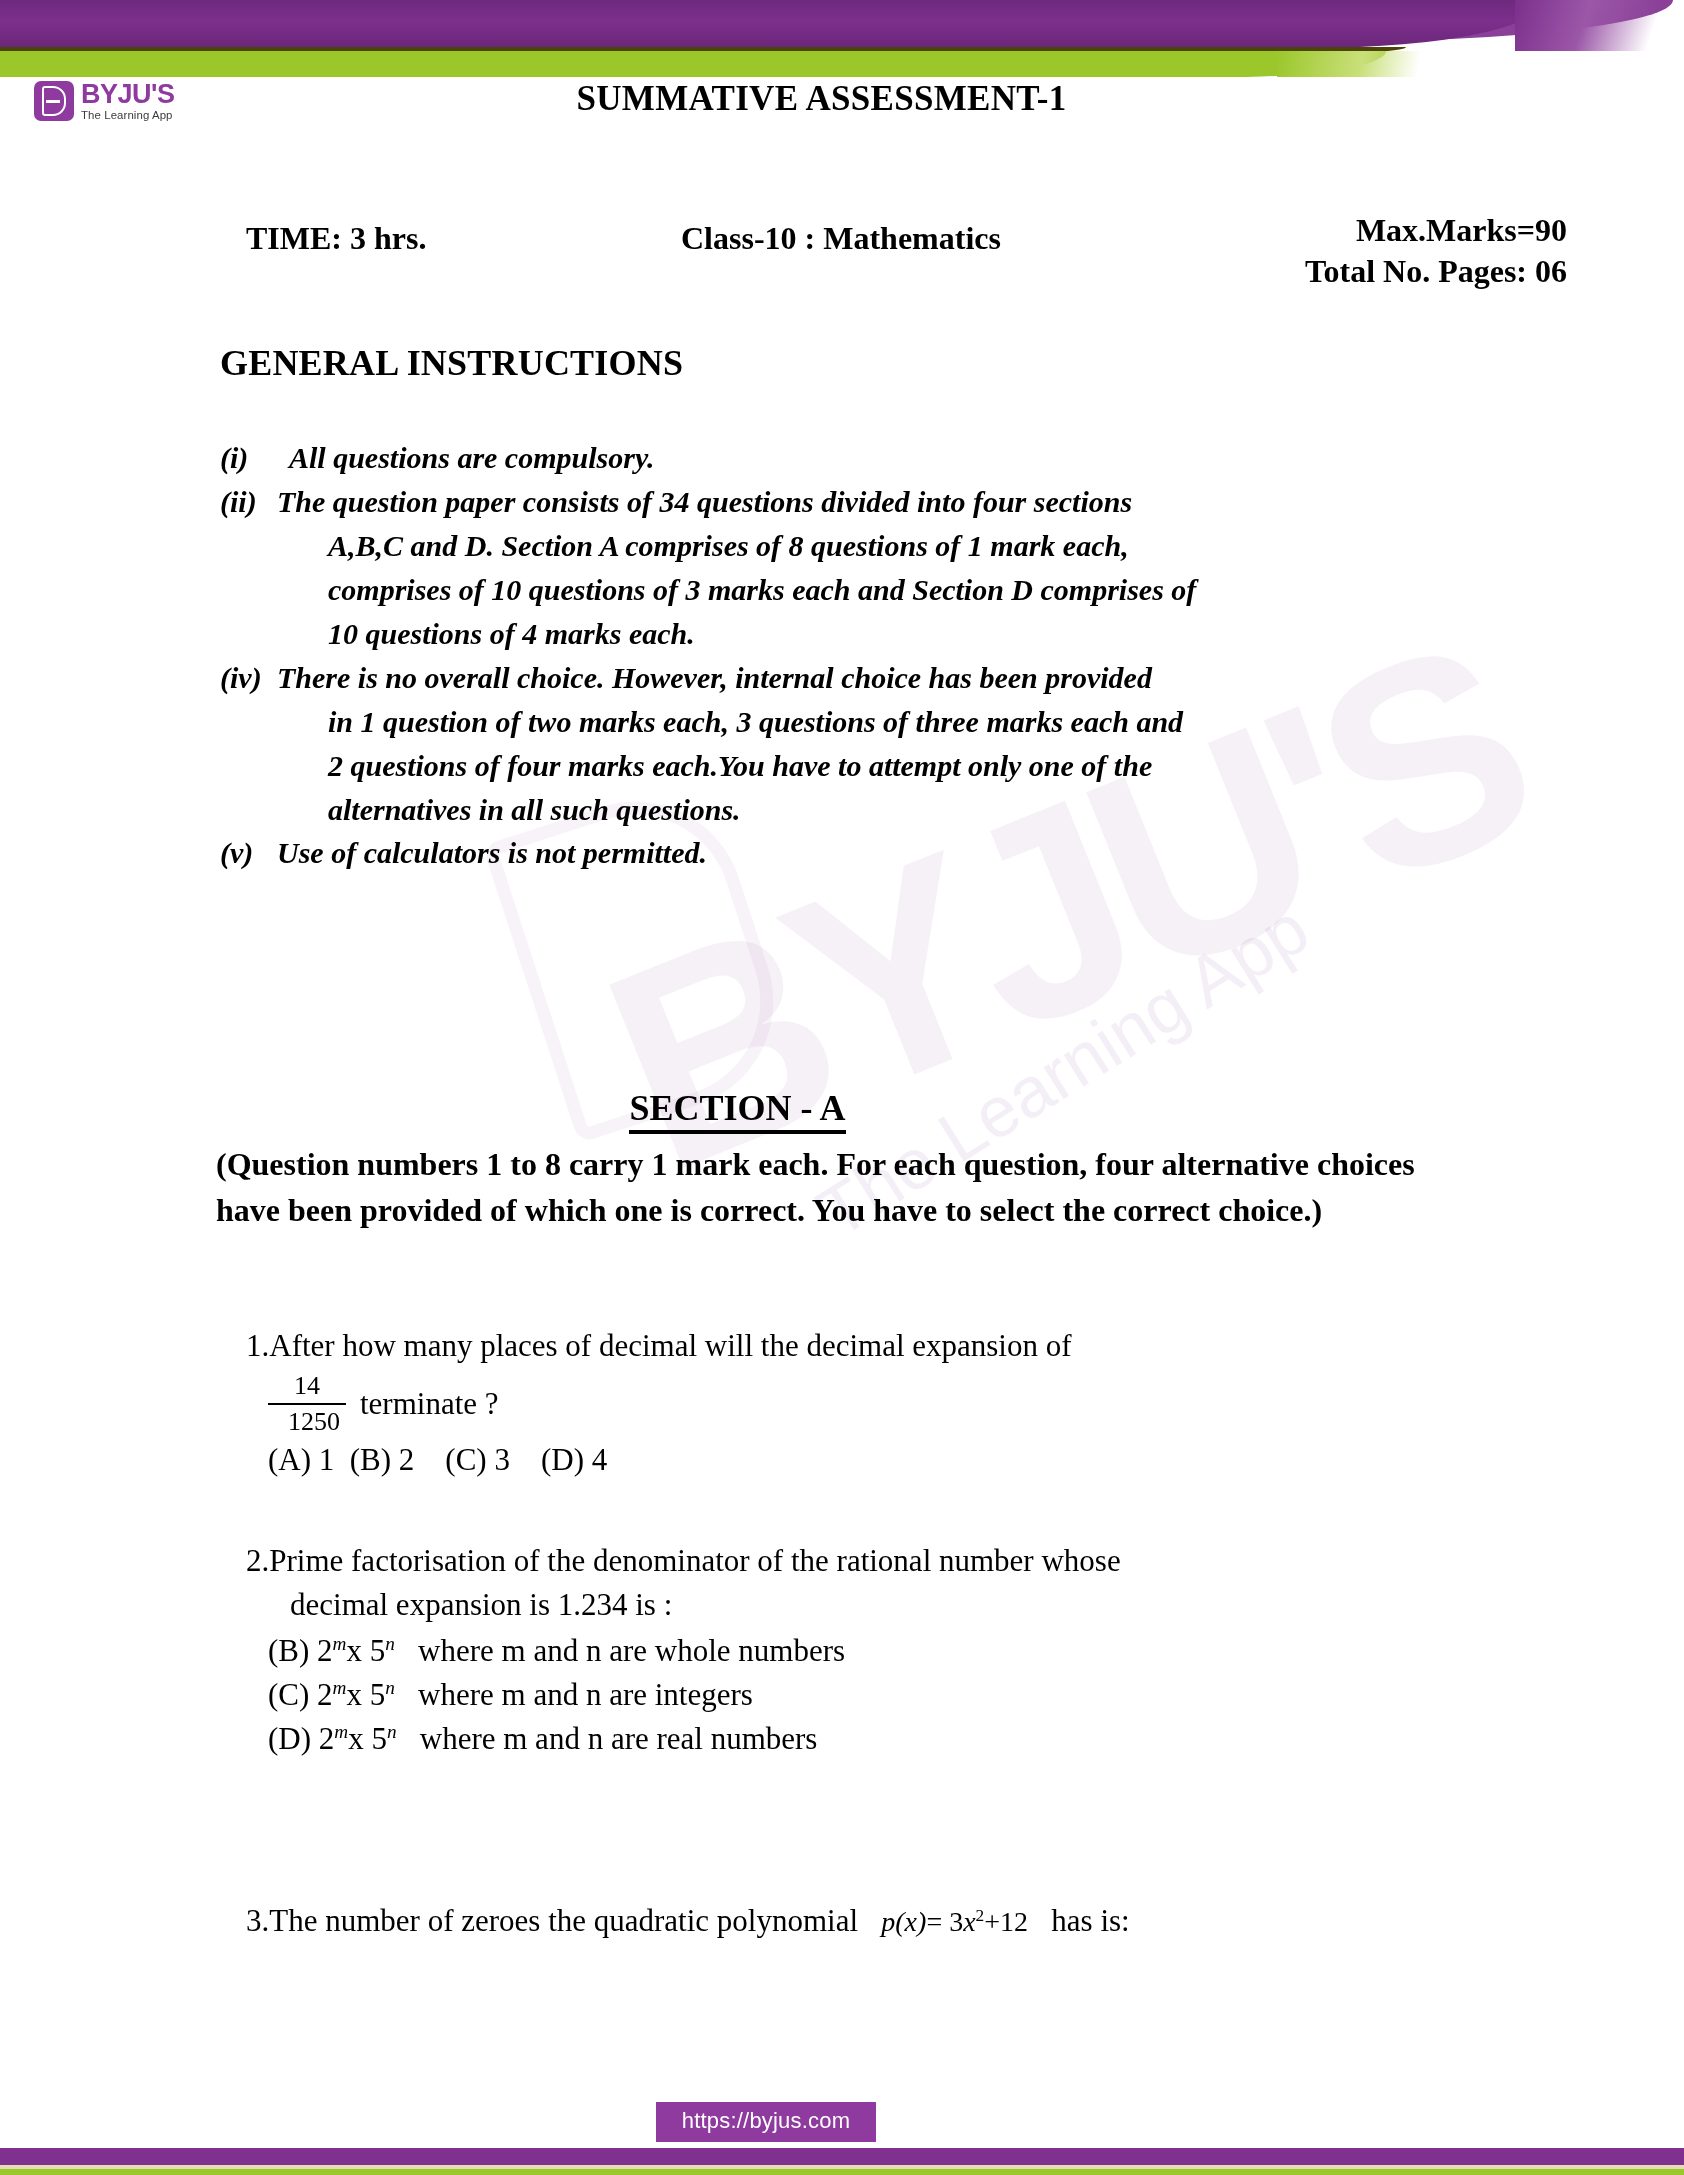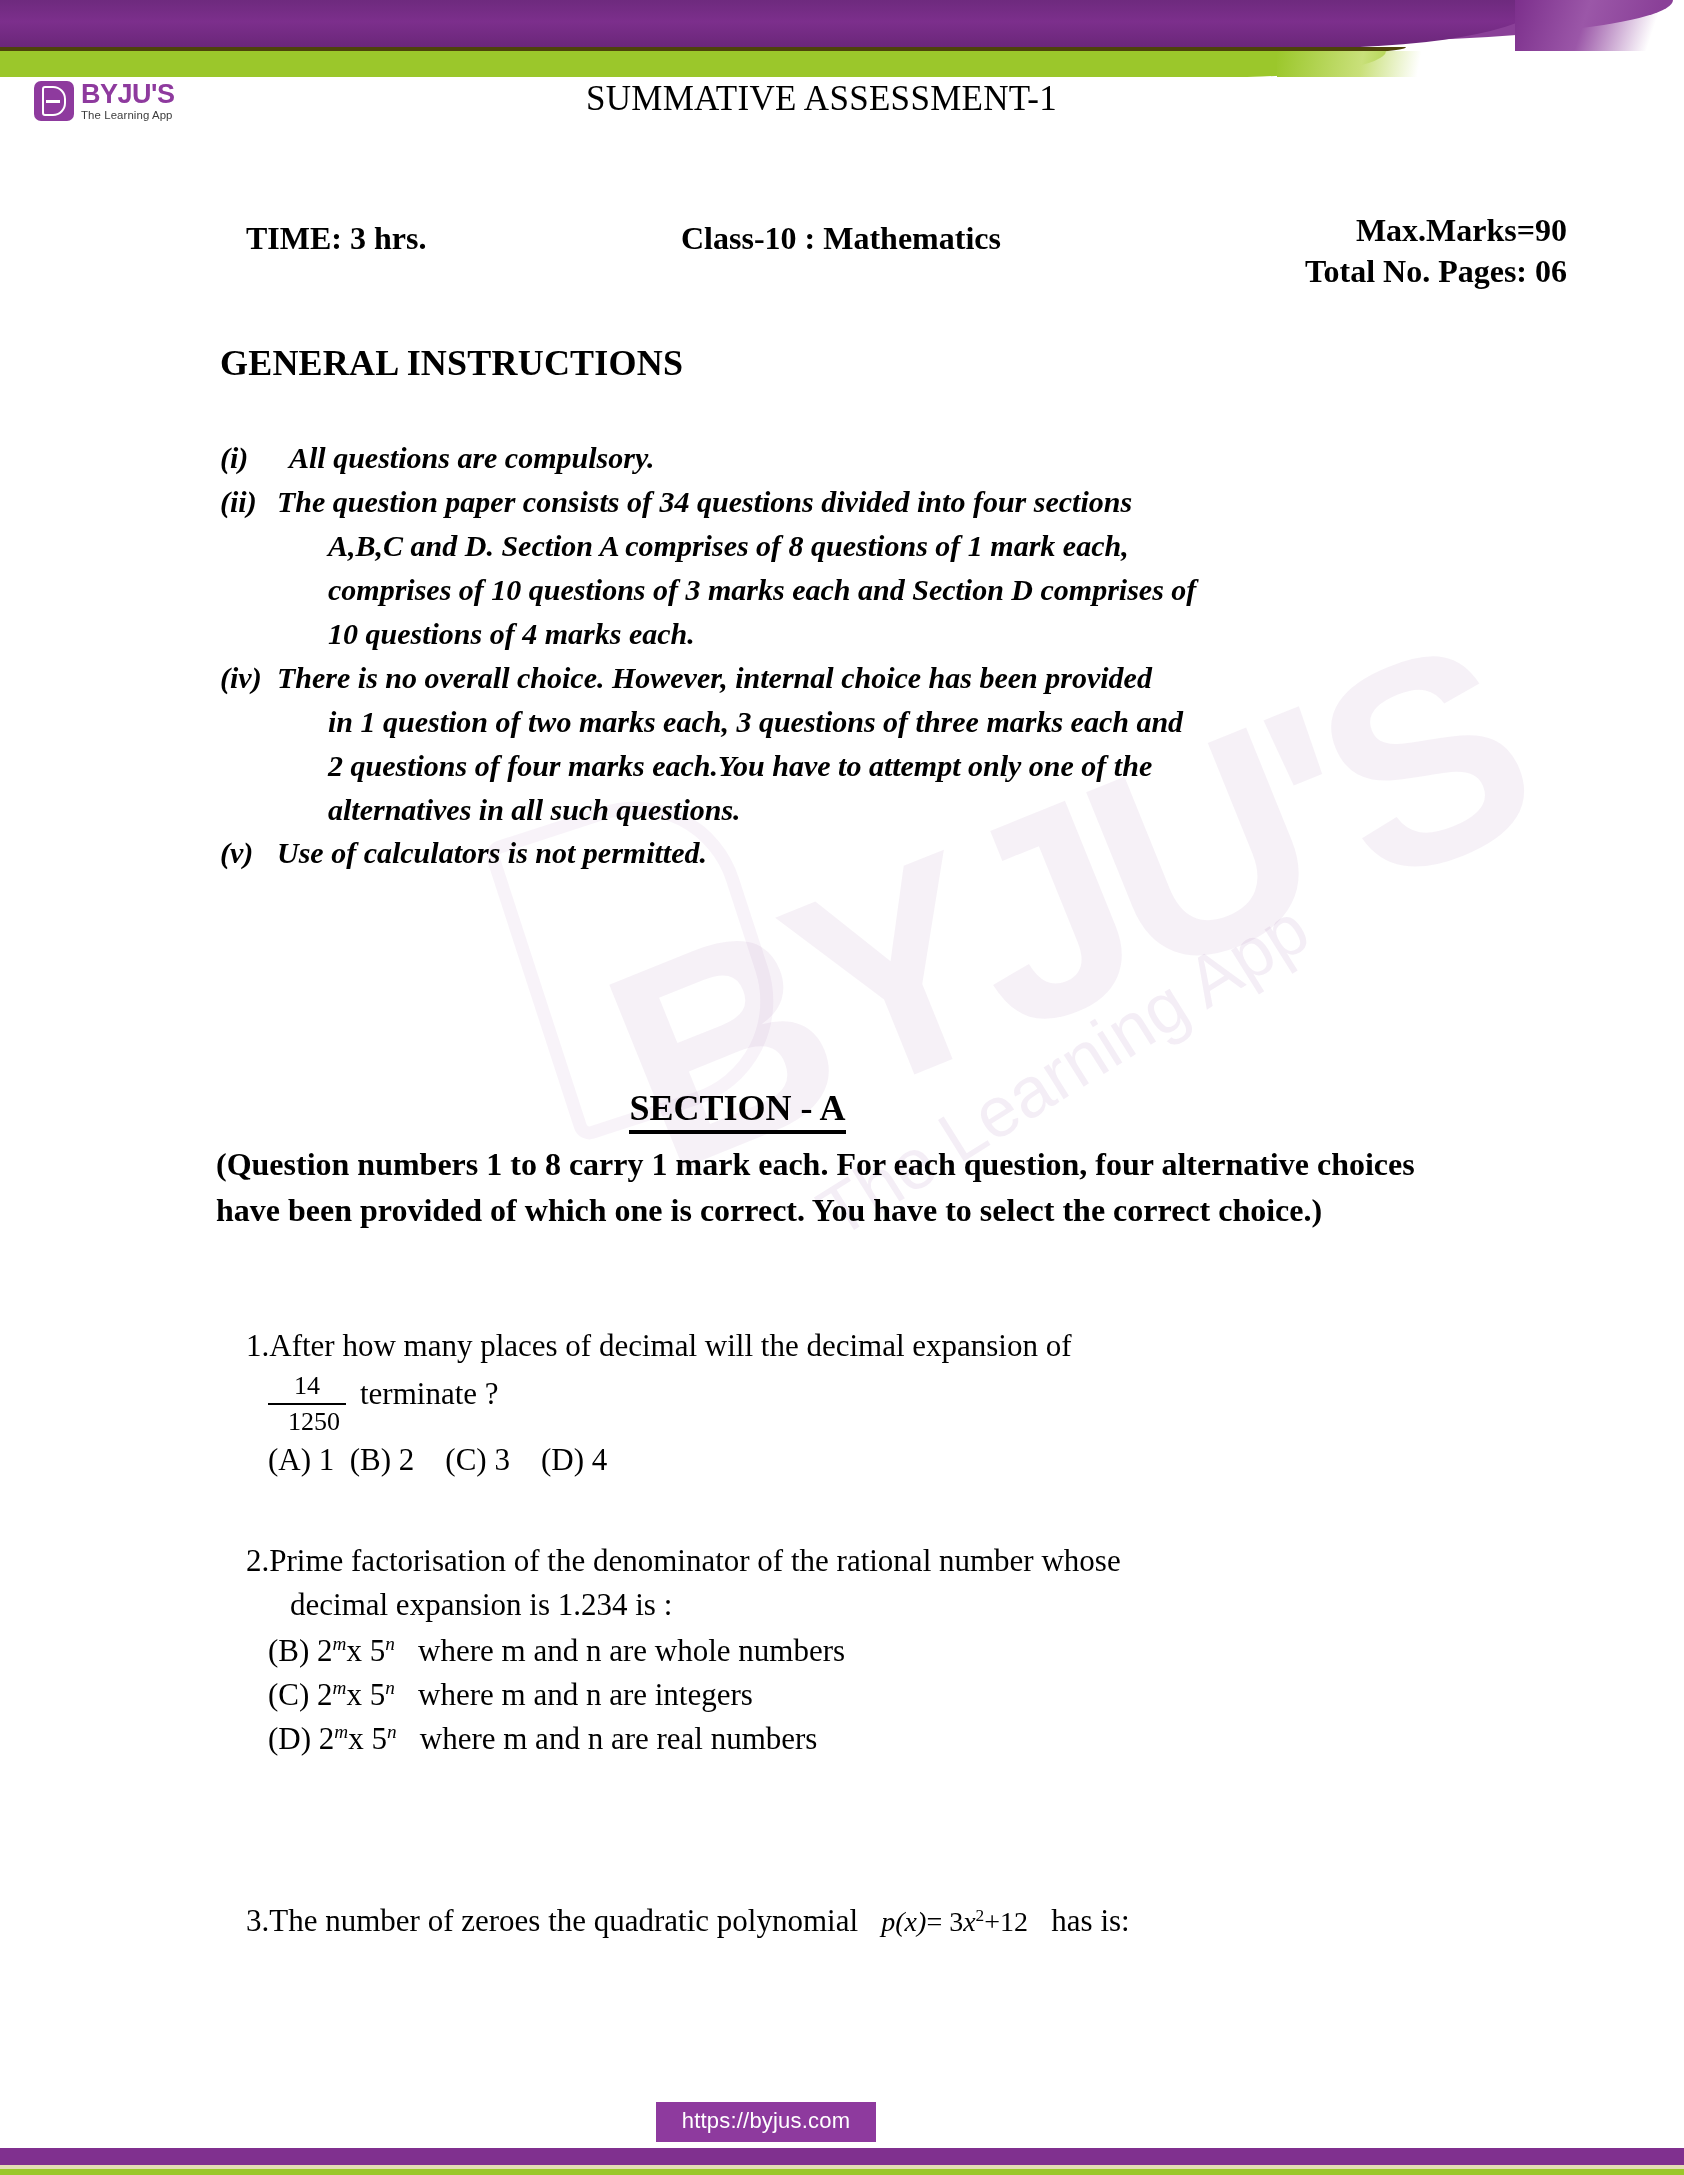--- a/index.html
+++ b/index.html
@@ -171,21 +171,21 @@
     top: 0; left: 0;
     width: 1684px;
     z-index: 2;
   }
   .doc-title {
     position: absolute;
     top: 79px;
     left: 0;
     width: 1643px;
     text-align: center;
-    font-weight: normal;
+    font-weight: bold;
     font-size: 35px;
     letter-spacing: 0.3px;
   }
 
   .meta-row {
     position: absolute;
     top: 210px;
     left: 0;
     width: 1684px;
     height: 89px;
@@ -273,21 +273,21 @@
   }
   #q1 { top: 1324px; left: 246px; width: 1188px; }
   #q2 { top: 1539px; left: 246px; width: 1188px; }
   #q3 { top: 1899px; left: 246px; width: 1238px; }
 
   .q-line { white-space: nowrap; }
   .q-sub { padding-left: 44px; }
 
   .frac-row {
     display: flex;
-    align-items: flex-start;
+    align-items: center;
     gap: 14px;
     margin-top: 4px;
     padding-left: 22px;
   }
   .frac {
     display: inline-flex;
     flex-direction: column;
     align-items: center;
     font-size: 26px;
     line-height: 1.08;

